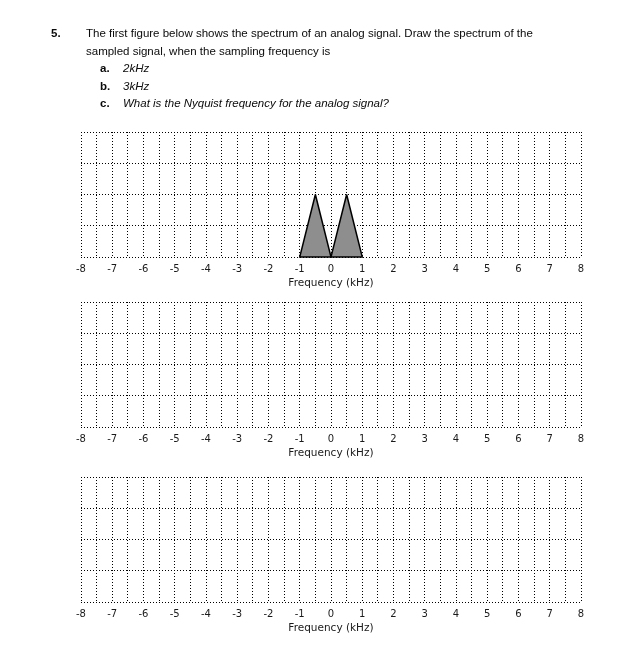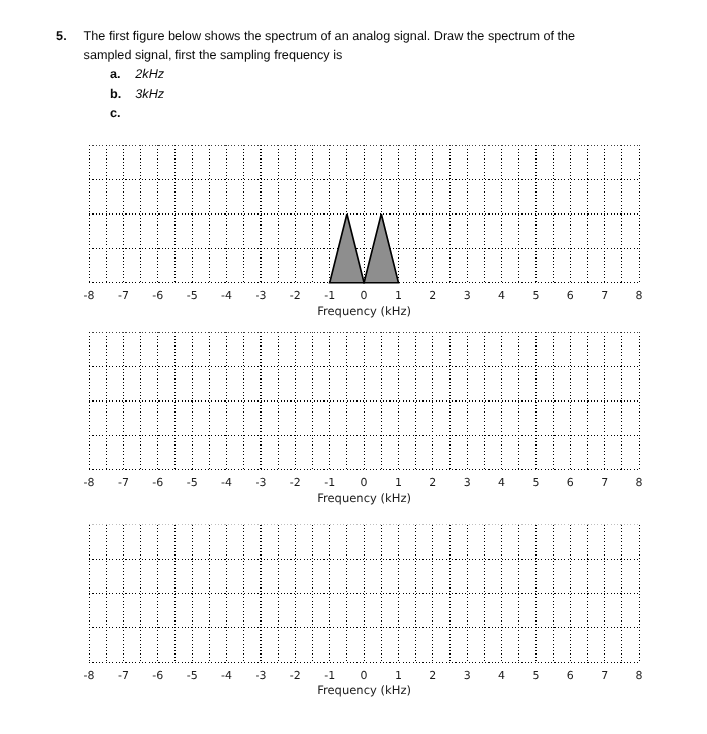--- a/index.html
+++ b/index.html
@@ -12,21 +12,21 @@
     color: #000000;
   }
   .problem {
     position: absolute;
     left: 51px; top: 25px;
     font-size: 11.5px;
     color: #0a0a0a;
   }
   .prow { display: flex; }
   .pnum { font-weight: bold; width: 25px; flex: none; line-height: 17.5px; }
-  .pline { line-height: 17.5px; white-space: nowrap; }
+  .pline { line-height: 17.5px; white-space: nowrap; margin-left: 10px; }
   .subpart { display: flex; margin-left: 24px; line-height: 17.5px; }
   .slabel { font-weight: bold; width: 23px; flex: none; }
   .stext { white-space: nowrap; font-style: italic; }
   .chart { position: absolute; left: 0; width: 643px; height: 162px; }
   .chart.c1 { top: 132px; }
   .chart.c2 { top: 302px; }
   .chart.c3 { top: 477px; }
   .chart svg { display: block; }
   .gridline { stroke-dasharray: 1 2; stroke-width: 1; shape-rendering: crispEdges; }
   .ticktext {
@@ -41,31 +41,32 @@
   }
 </style>
 </head>
 <body>
 
 <div class="problem">
   <div class="prow">
     <span class="pnum">5.</span>
     <div class="pbody">
       <div class="pline">The first figure below shows the spectrum of an analog signal. Draw the spectrum of the</div>
-      <div class="pline">sampled signal, first the sampling frequency is</div>
+      <div class="pline">sampled signal, when the sampling frequency is</div>
       <div class="subpart">
         <span class="slabel">a.</span>
         <span class="stext">2kHz</span>
       </div>
       <div class="subpart">
         <span class="slabel">b.</span>
         <span class="stext">3kHz</span>
       </div>
       <div class="subpart">
         <span class="slabel">c.</span>
+        <span class="stext">What is the Nyquist frequency for the analog signal?</span>
       </div>
     </div>
   </div>
 </div>
 
 <div class="chart c1">
     <svg width="643" height="162" viewBox="0 0 643 162">
       <g stroke="#000000">
         <line x1="81" y1="0" x2="81" y2="125" class="gridline"></line>
         <line x1="96.625" y1="0" x2="96.625" y2="125" class="gridline"></line>

